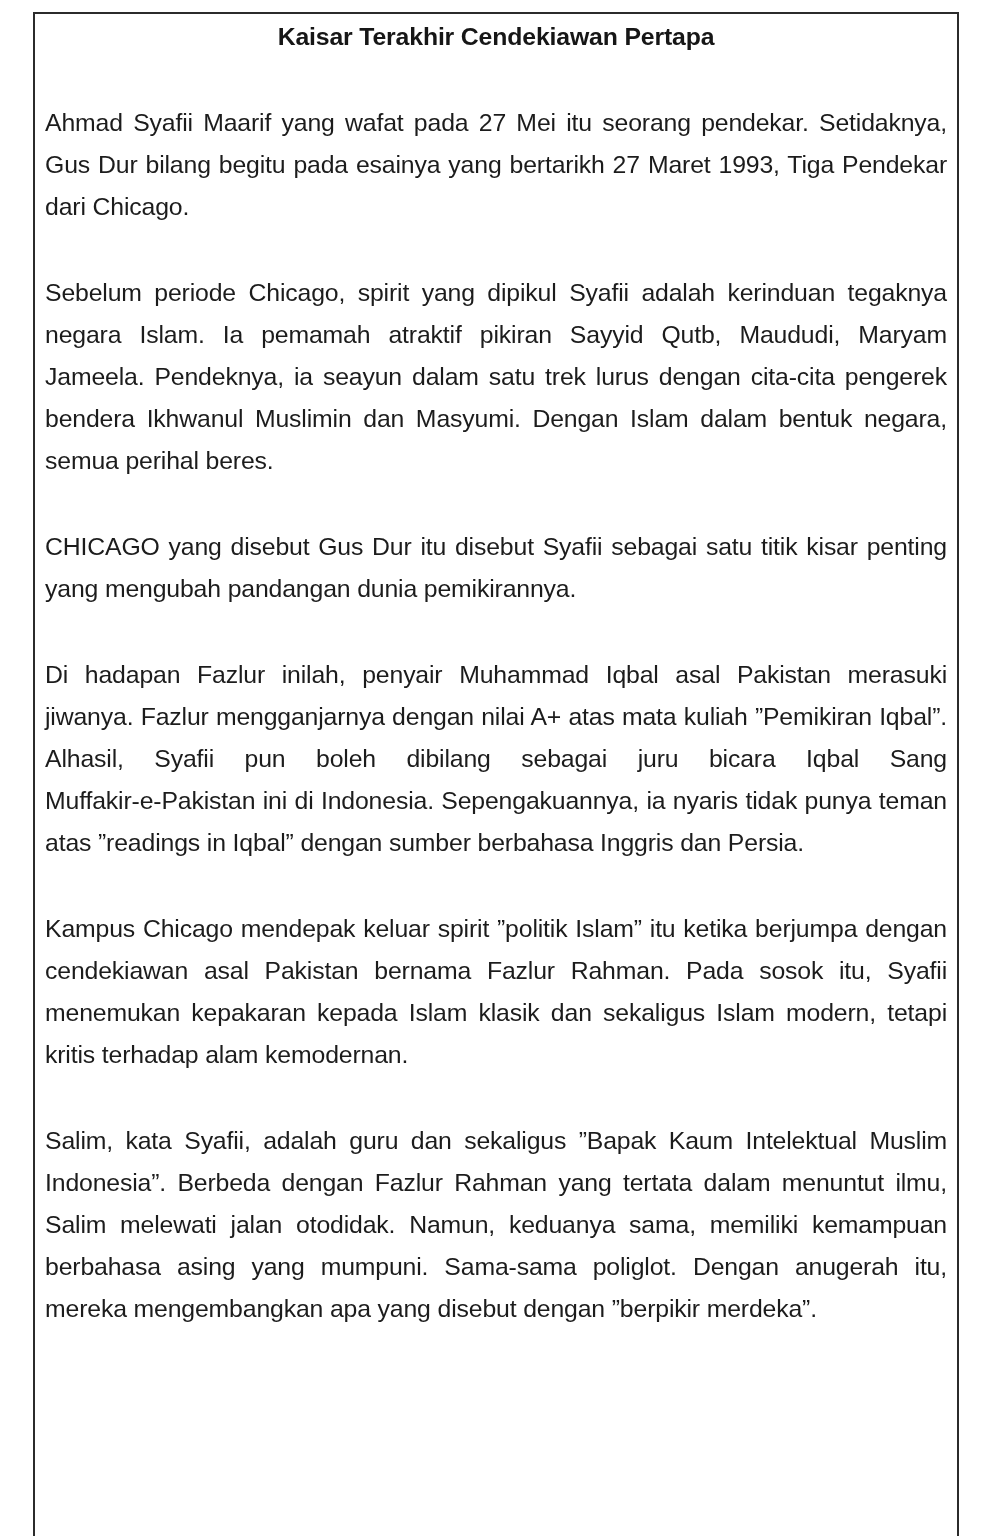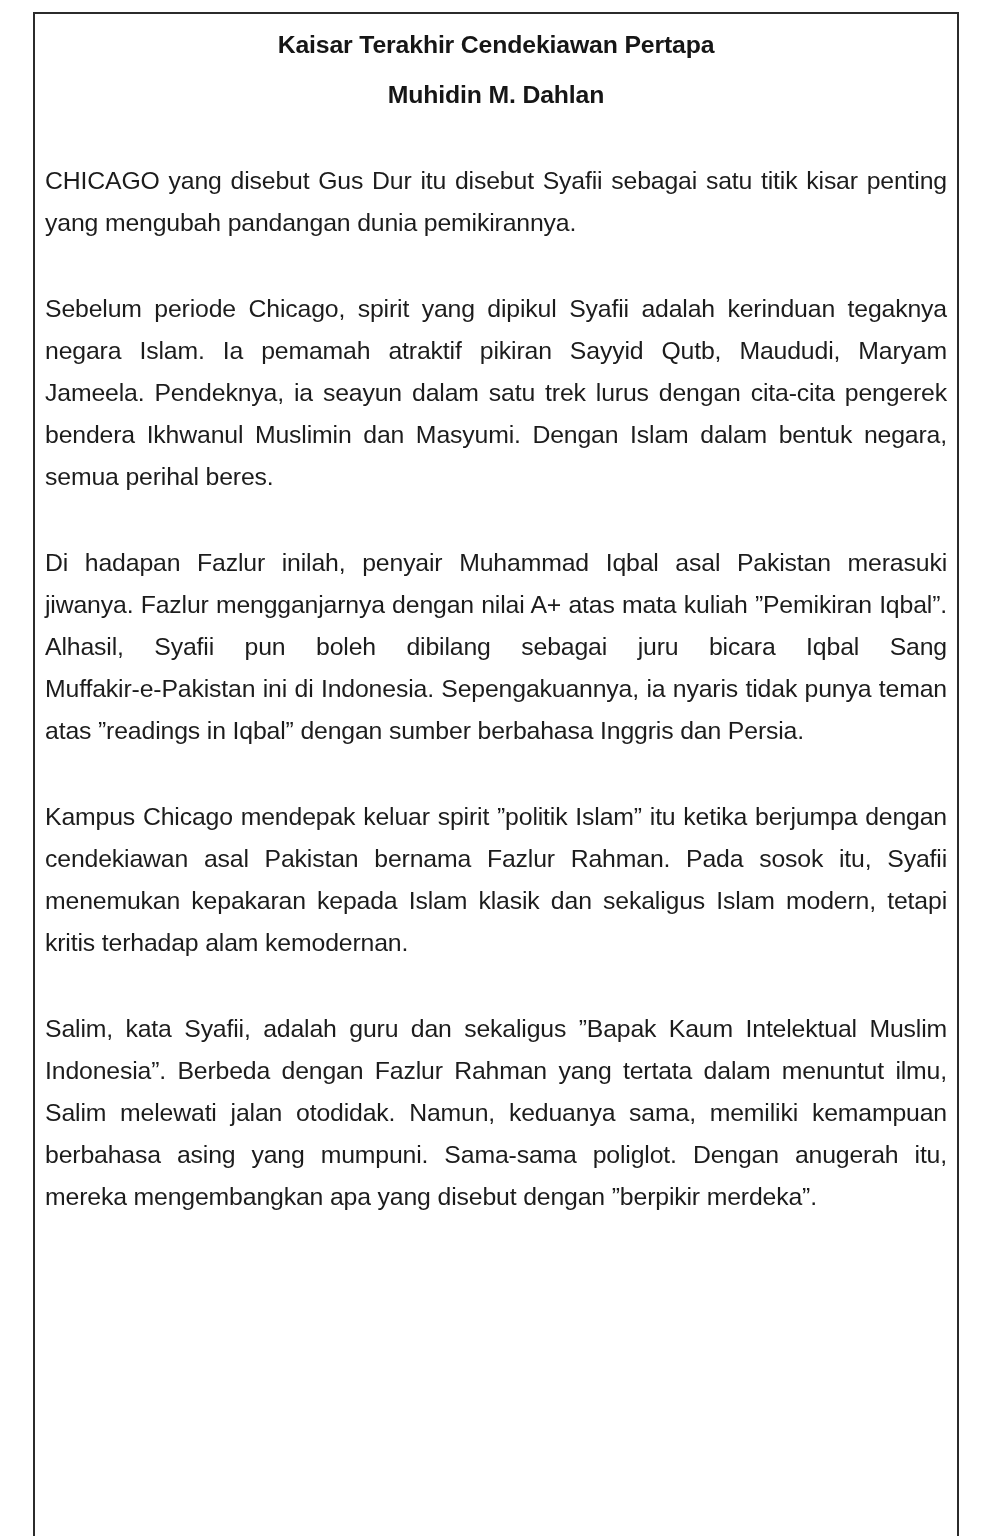--- a/index.html
+++ b/index.html
@@ -26,41 +26,41 @@
   }
   .doc-header {
     text-align: center;
   }
   .doc-title, .doc-author {
     font-size: 24.8px;
     line-height: 42px;
     font-weight: bold;
     color: #161616;
     letter-spacing: -0.15px;
-    margin: 8px;
+    margin: 0;
   }
   .para {
     margin: 44px 0 0 0;
     font-size: 24.8px;
     line-height: 42px;
     color: #1c1c1c;
     letter-spacing: -0.15px;
     text-align: justify;
     text-justify: inter-word;
   }
 </style>
 </head>
 <body>
 
 <div class="page-frame">
   <div class="doc-header">
     <h1 class="doc-title">Kaisar Terakhir Cendekiawan Pertapa</h1>
-    <h2 class="doc-author">Muhidin M. Dahlan</h2>
   </div>
 
   <div class="doc-body">
+    <p class="para">Ahmad Syafii Maarif yang wafat pada 27 Mei itu seorang pendekar. Setidaknya, Gus Dur bilang begitu pada esainya yang bertarikh 27 Maret 1993, Tiga Pendekar dari Chicago.</p>
+    <p class="para">Sebelum periode Chicago, spirit yang dipikul Syafii adalah kerinduan tegaknya negara Islam. Ia pemamah atraktif pikiran Sayyid Qutb, Maududi, Maryam Jameela. Pendeknya, ia seayun dalam satu trek lurus dengan cita-cita pengerek bendera Ikhwanul Muslimin dan Masyumi. Dengan Islam dalam bentuk negara, semua perihal beres.</p>
     <p class="para">CHICAGO yang disebut Gus Dur itu disebut Syafii sebagai satu titik kisar penting yang mengubah pandangan dunia pemikirannya.</p>
-    <p class="para">Sebelum periode Chicago, spirit yang dipikul Syafii adalah kerinduan tegaknya negara Islam. Ia pemamah atraktif pikiran Sayyid Qutb, Maududi, Maryam Jameela. Pendeknya, ia seayun dalam satu trek lurus dengan cita-cita pengerek bendera Ikhwanul Muslimin dan Masyumi. Dengan Islam dalam bentuk negara, semua perihal beres.</p>
     <p class="para">Di hadapan Fazlur inilah, penyair Muhammad Iqbal asal Pakistan merasuki jiwanya. Fazlur mengganjarnya dengan nilai A+ atas mata kuliah ”Pemikiran Iqbal”. Alhasil, Syafii pun boleh dibilang sebagai juru bicara Iqbal Sang Muffakir‑e‑Pakistan ini di Indonesia. Sepengakuannya, ia nyaris tidak punya teman atas ”readings in Iqbal” dengan sumber berbahasa Inggris dan Persia.</p>
     <p class="para">Kampus Chicago mendepak keluar spirit ”politik Islam” itu ketika berjumpa dengan cendekiawan asal Pakistan bernama Fazlur Rahman. Pada sosok itu, Syafii menemukan kepakaran kepada Islam klasik dan sekaligus Islam modern, tetapi kritis terhadap alam kemodernan.</p>
     <p class="para">Salim, kata Syafii, adalah guru dan sekaligus ”Bapak Kaum Intelektual Muslim Indonesia”. Berbeda dengan Fazlur Rahman yang tertata dalam menuntut ilmu, Salim melewati jalan otodidak. Namun, keduanya sama, memiliki kemampuan berbahasa asing yang mumpuni. Sama-sama poliglot. Dengan anugerah itu, mereka mengembangkan apa yang disebut dengan ”berpikir merdeka”.</p>
   </div>
 </div>
 
 </body></html>

